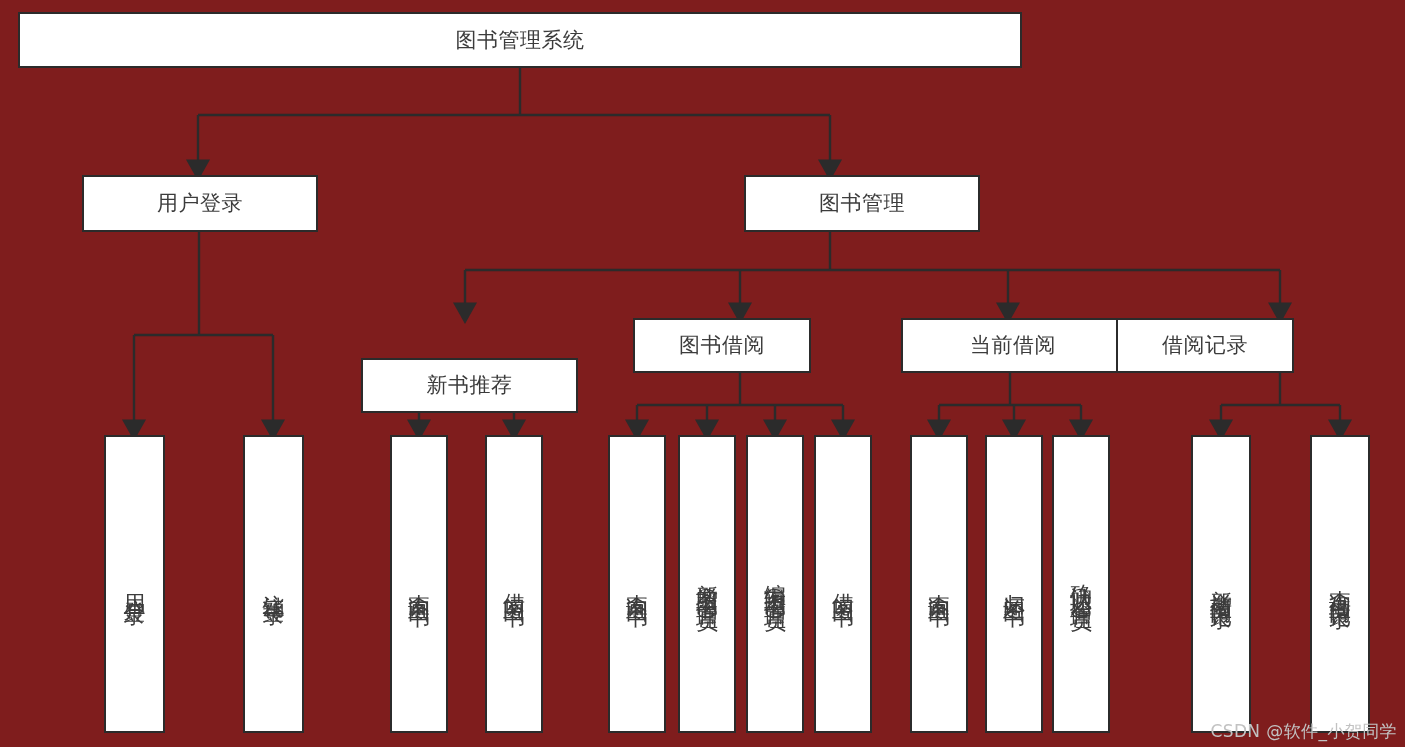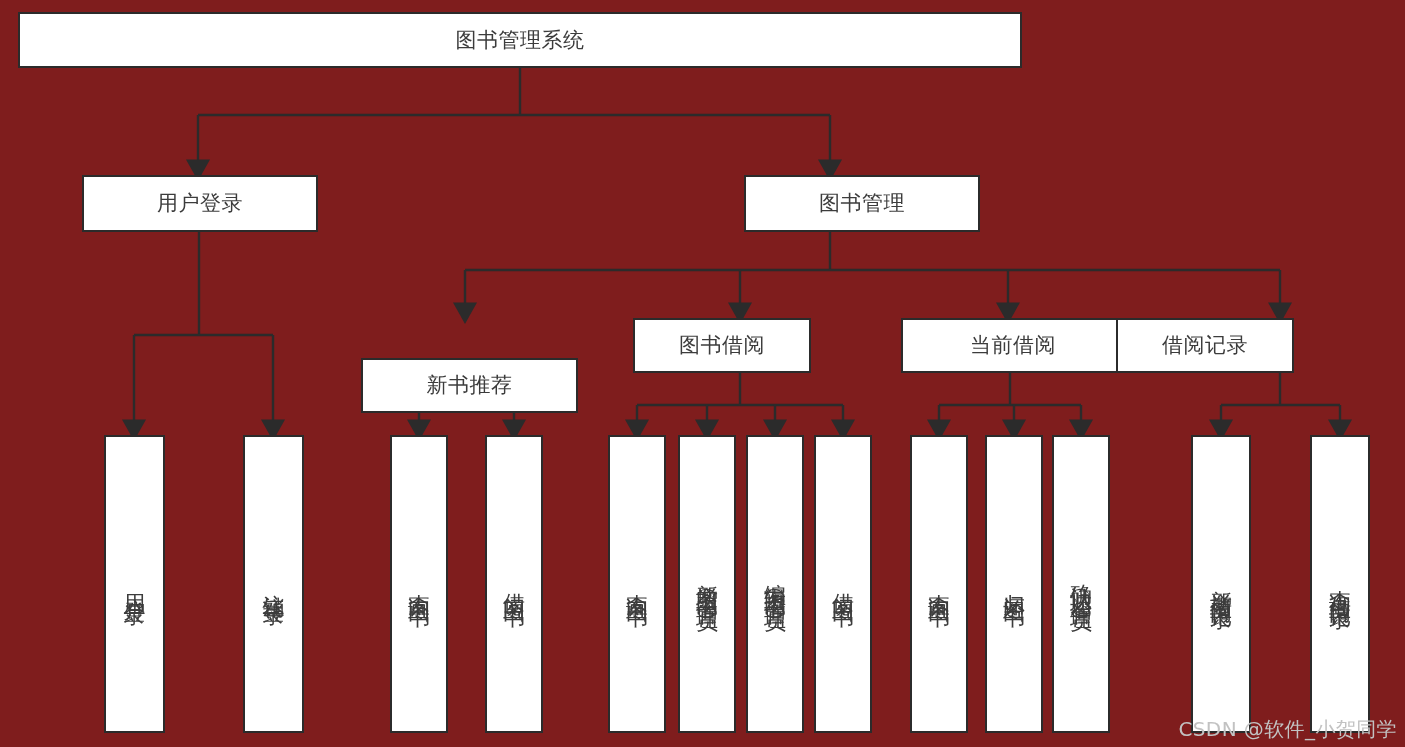--- a/index.html
+++ b/index.html
@@ -53,21 +53,21 @@
   }
   .node-box.vertical {
     align-items: center;
     justify-content: center;
   }
   .watermark {
     position: absolute;
     right: 8px;
     bottom: 4px;
     color: #c2c2c2;
-    font-size: 20px;
+    font-size: 17px;
     letter-spacing: 0.4px;
     white-space: nowrap;
     pointer-events: none;
   }
 </style>
 </head>
 <body>
 
 <div id="diagram-root">
 

